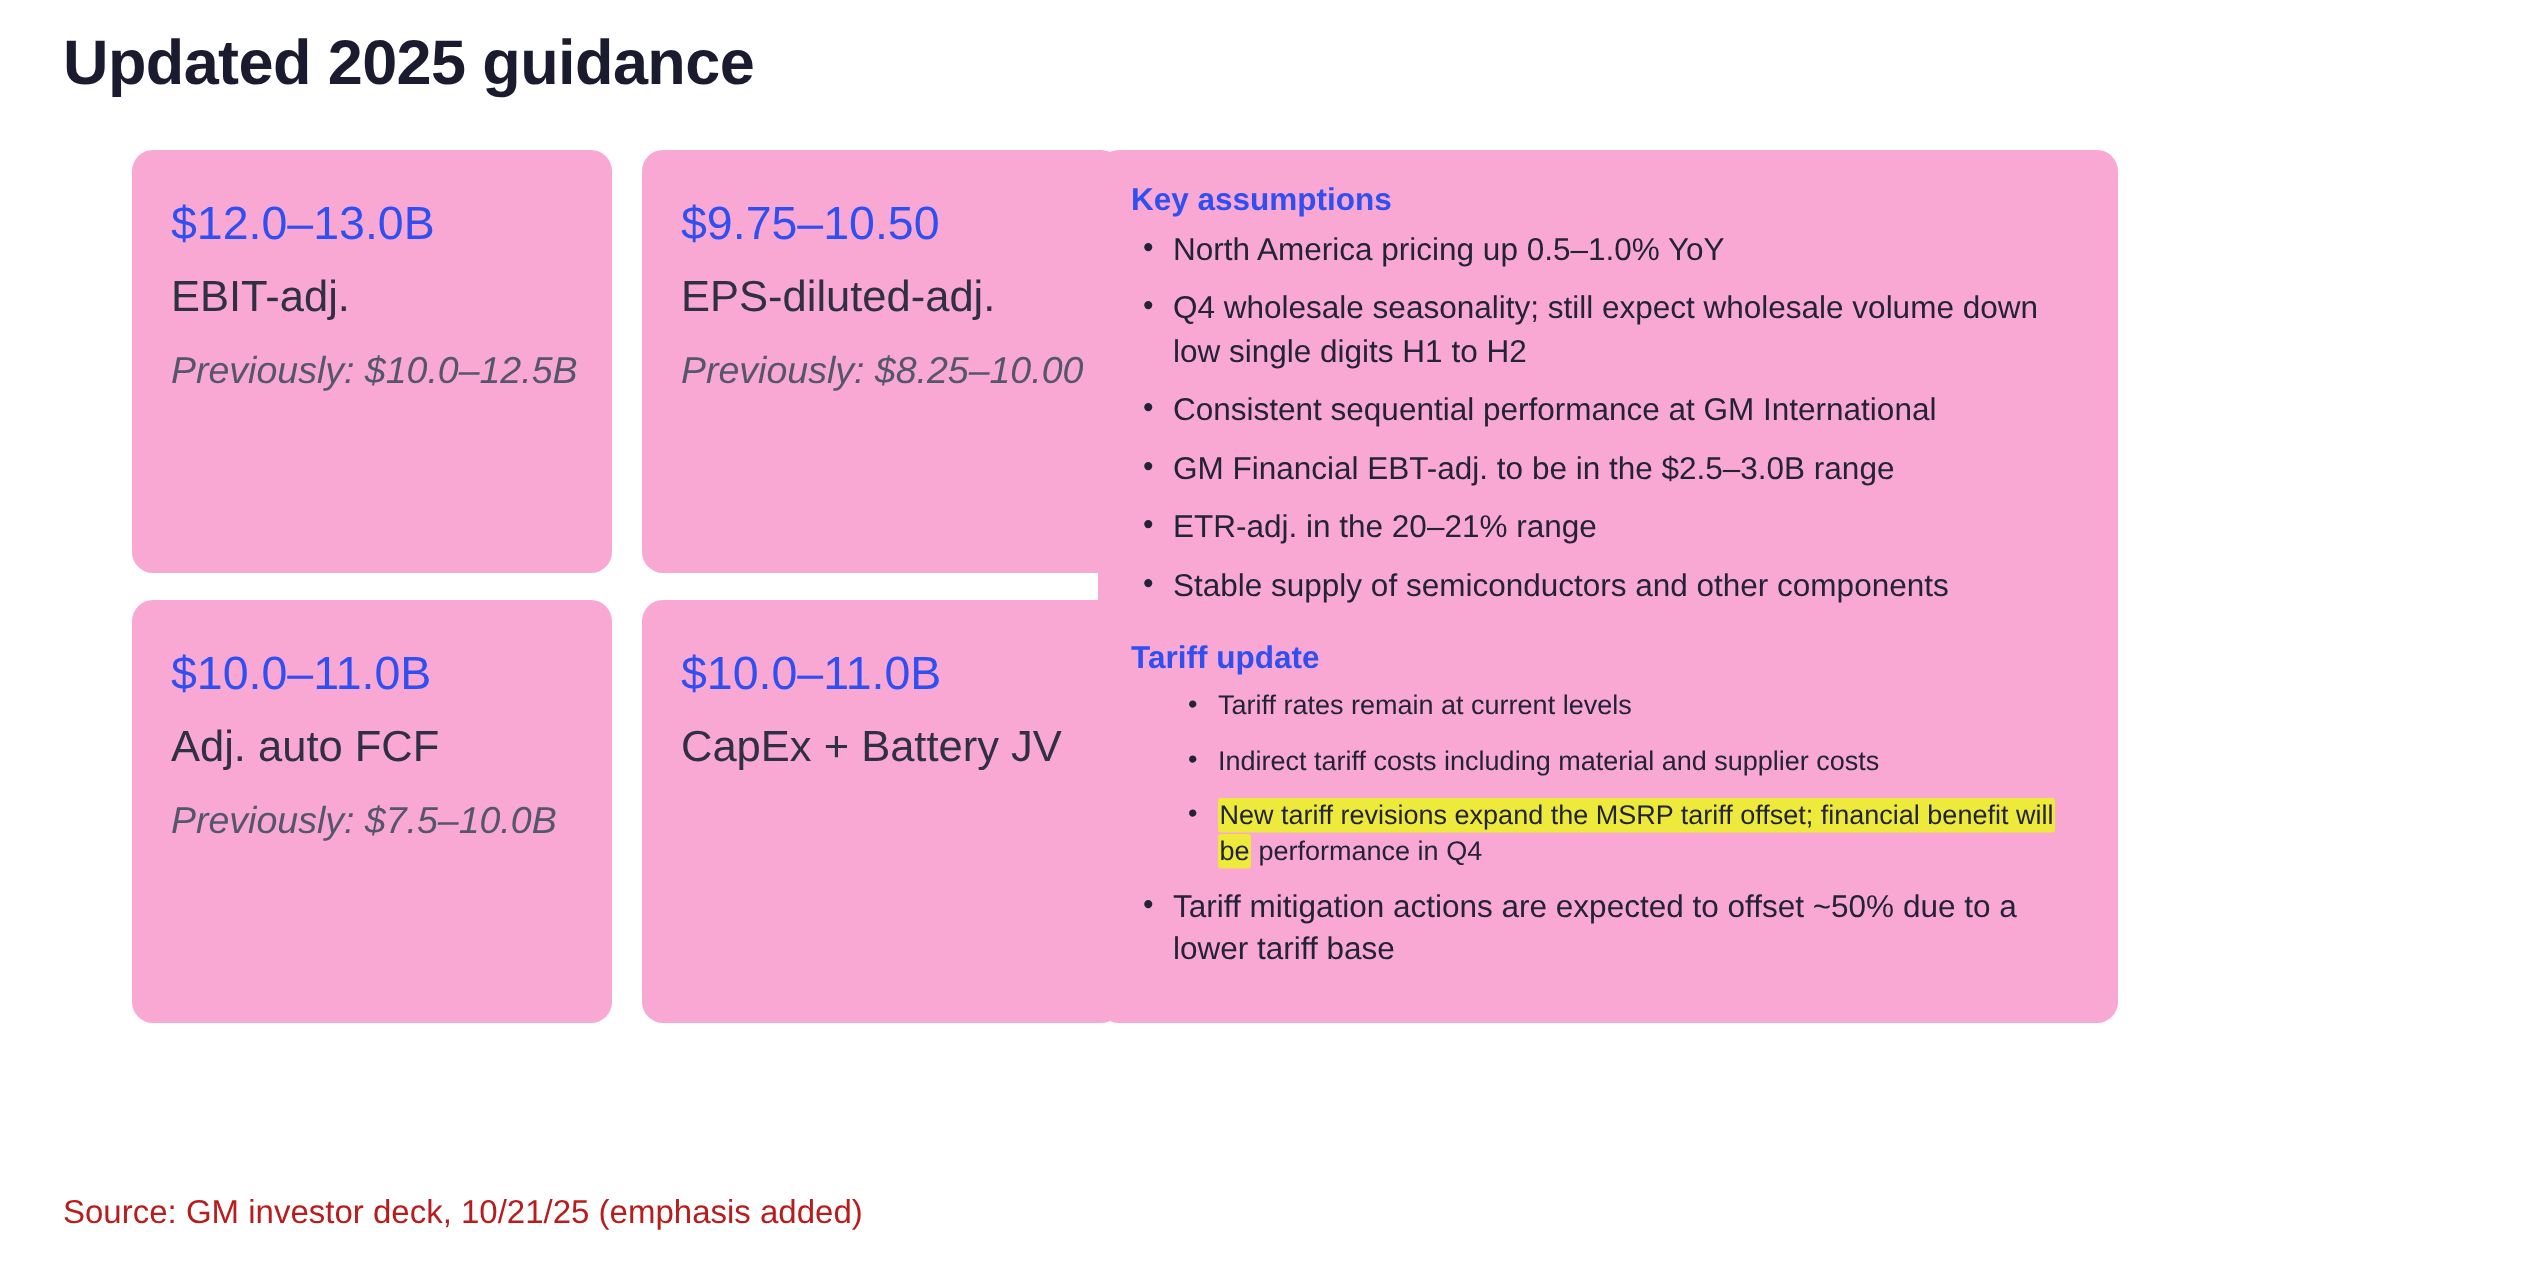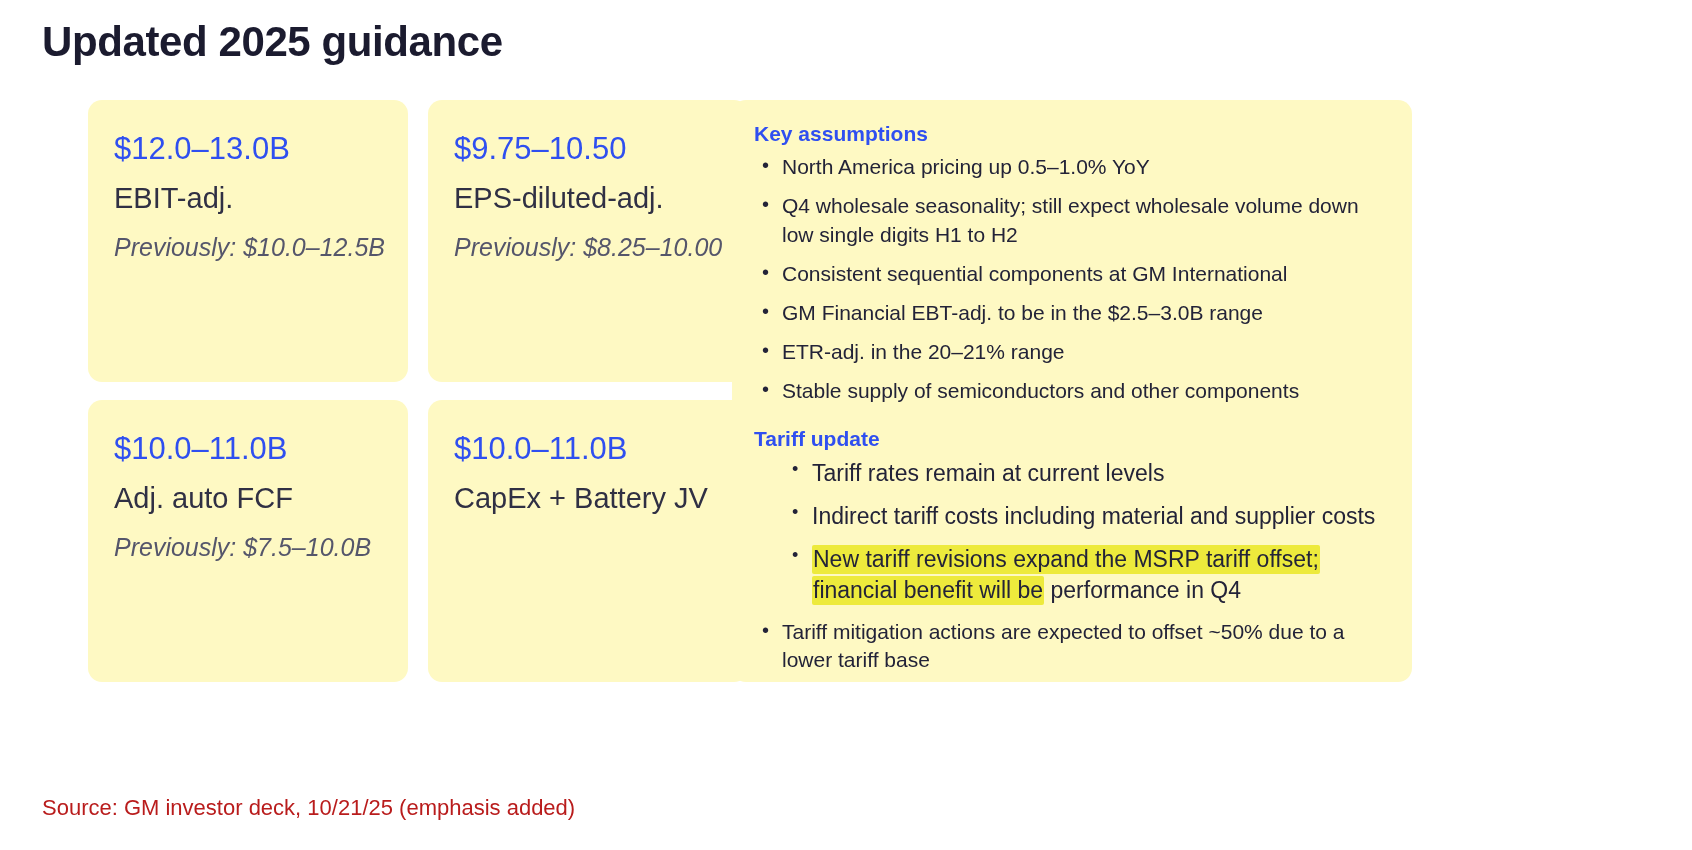--- a/index.html
+++ b/index.html
@@ -31,21 +31,21 @@
     font-size: 42px;
     font-weight: 700;
     letter-spacing: -0.4px;
     color: #1b1b2f;
     white-space: nowrap;
   }
 
   
   .card {
     position: absolute;
-    background: #fef9c3;
+    background: #f9a8d4;
     border-radius: 14px;
     box-sizing: border-box;
   }
 
   .metric-card { padding: 30px 26px 0 26px; }
 
   .metric-value {
     font-size: 31px;
     color: #2f4ff0;
     font-weight: 400;
@@ -114,21 +114,21 @@
     color: #232338;
     font-size: 20px;
   }
   ul.bullets.sub {
     margin: 0 0 0 0;
     padding: 0;
   }
   ul.bullets.sub > li {
     padding-left: 30px;
     margin-left: 28px;
-    font-size: 23px;
+    font-size: 18px;
     margin-bottom: 12px;
   }
   ul.bullets.sub > li::before {
     left: 10px;
     font-size: 18px;
   }
 
   li.nomargin { margin-bottom: 9px; }
 
   
@@ -180,21 +180,21 @@
     <div class="metric-label">CapEx + Battery JV</div>
   </div>
 
   <div class="card" id="panel-assumptions">
 
     <div class="section-head">Key assumptions</div>
 
     <ul class="bullets">
       <li>North America pricing up 0.5–1.0% YoY</li>
       <li>Q4 wholesale seasonality; still expect wholesale volume down low single digits H1 to H2</li>
-      <li>Consistent sequential components at GM International</li>
+      <li>Consistent sequential performance at GM International</li>
       <li>GM Financial EBT-adj. to be in the $2.5–3.0B range</li>
       <li>ETR-adj. in the 20–21% range</li>
       <li>Stable supply of semiconductors and other components</li>
     </ul>
 
     <div class="section-head second">Tariff update</div>
 
 
     <ul class="bullets sub">
       <li>Tariff rates remain at current levels</li>

